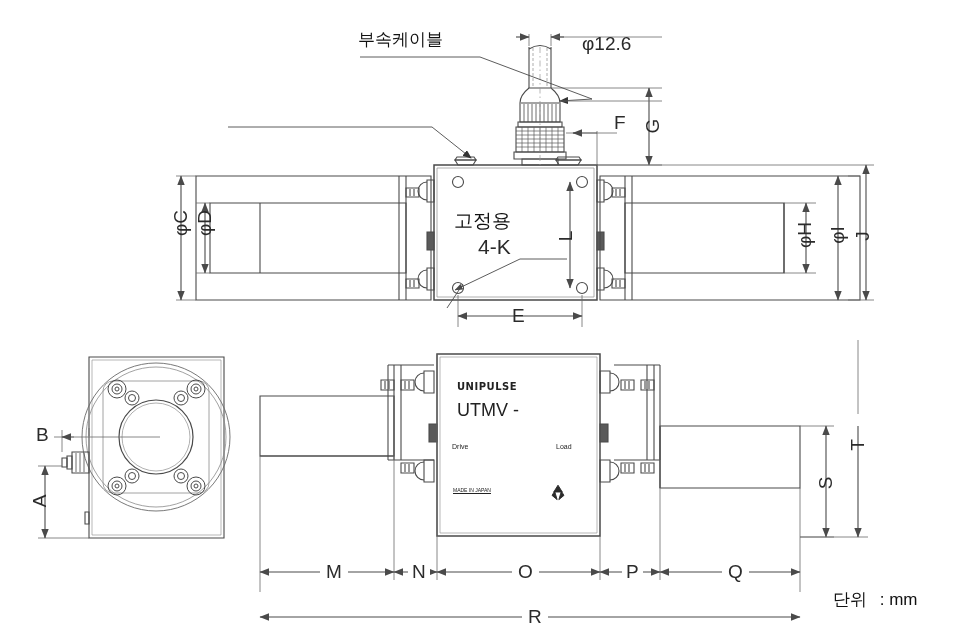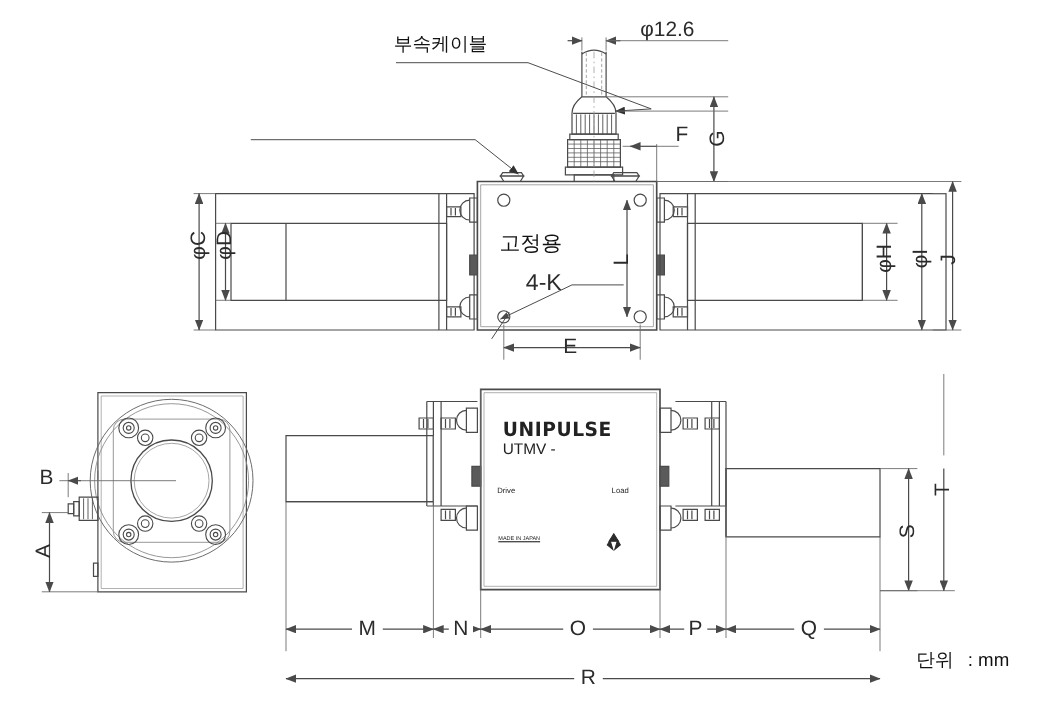--- a/index.html
+++ b/index.html
@@ -5,22 +5,22 @@
   html,body{margin:0;padding:0;background:#ffffff;}
   body{width:966px;height:640px;overflow:hidden;font-family:"Liberation Sans",sans-serif;color:#1a1a1a;}
   #stage{position:relative;width:965px;height:640px;background:#fff;}
   svg{display:block;}
   .lbl{position:absolute;font-family:"Liberation Sans",sans-serif;white-space:nowrap;}
   .dim{color:#2b2b2b;font-size:19px;}
   .kr{color:#111;font-size:17px;}
   .rot90{transform:rotate(-90deg);transform-origin:center center;}
   .unit{font-size:17px;color:#111;text-align:right;}
   .plate-txt{position:absolute;font-family:"Liberation Sans",sans-serif;color:#222;}
-  .brand{font-weight:bold;font-size:17px;letter-spacing:0.5px;font-family:"DejaVu Sans",sans-serif;transform:scaleY(1.05);}
-  .model{font-size:14px;}
+  .brand{font-weight:bold;font-size:10px;letter-spacing:0.5px;font-family:"DejaVu Sans",sans-serif;transform:scaleY(1.05);}
+  .model{font-size:18px;}
   .tiny{font-size:7px;}
   .tiny2{font-size:5px;text-decoration:underline;}
 </style>
 </head>
 <body>
 
 <div id="stage">
 
   <svg width="966" height="640" viewBox="0 0 966 640">
     <defs>
@@ -285,29 +285,29 @@
       <g transform="translate(558,492) scale(0.85)" stroke="#2b2b2b" stroke-width="1.1" fill="#2b2b2b">
         <path d="M0,-8 L5,0 L-5,0 Z"></path>
         <path d="M7,4 L1,9 L4,-1 Z"></path>
         <path d="M-7,4 L-4,-1 L-1,9 Z"></path>
       </g>
     </g>
   </svg>
 
   <div class="lbl kr" style="left:358px;top:28px;">부속케이블</div>
 
-  <div class="lbl dim" style="left:582px;top:17px;">φ12.6</div>
+  <div class="lbl dim" style="left:582px;top:33px;">φ12.6</div>
   <div class="lbl dim" style="left:614px;top:112px;">F</div>
   <div class="lbl dim rot90" style="left:643px;top:115px;width:20px;text-align:center;">G</div>
 
   <div class="lbl dim rot90" style="left:166px;top:212px;width:30px;text-align:center;">φC</div>
   <div class="lbl dim rot90" style="left:190px;top:212px;width:30px;text-align:center;">φD</div>
 
   <div class="lbl kr" style="left:454px;top:208px;font-size:19px;">고정용</div>
-  <div class="lbl dim" style="left:478px;top:246px;font-size:21px;">4-K</div>
+  <div class="lbl dim" style="left:478px;top:235px;font-size:21px;">4-K</div>
 
   <div class="lbl dim rot90" style="left:556px;top:225px;width:20px;text-align:center;">L</div>
   <div class="lbl dim" style="left:512px;top:305px;">E</div>
 
   <div class="lbl dim rot90" style="left:790px;top:224px;width:30px;text-align:center;">φH</div>
   <div class="lbl dim rot90" style="left:823px;top:224px;width:30px;text-align:center;">φI</div>
   <div class="lbl dim rot90" style="left:853px;top:225px;width:20px;text-align:center;">J</div>
 
   <div class="lbl dim" style="left:36px;top:424px;">B</div>
   <div class="lbl dim rot90" style="left:30px;top:490px;width:20px;text-align:center;">A</div>

